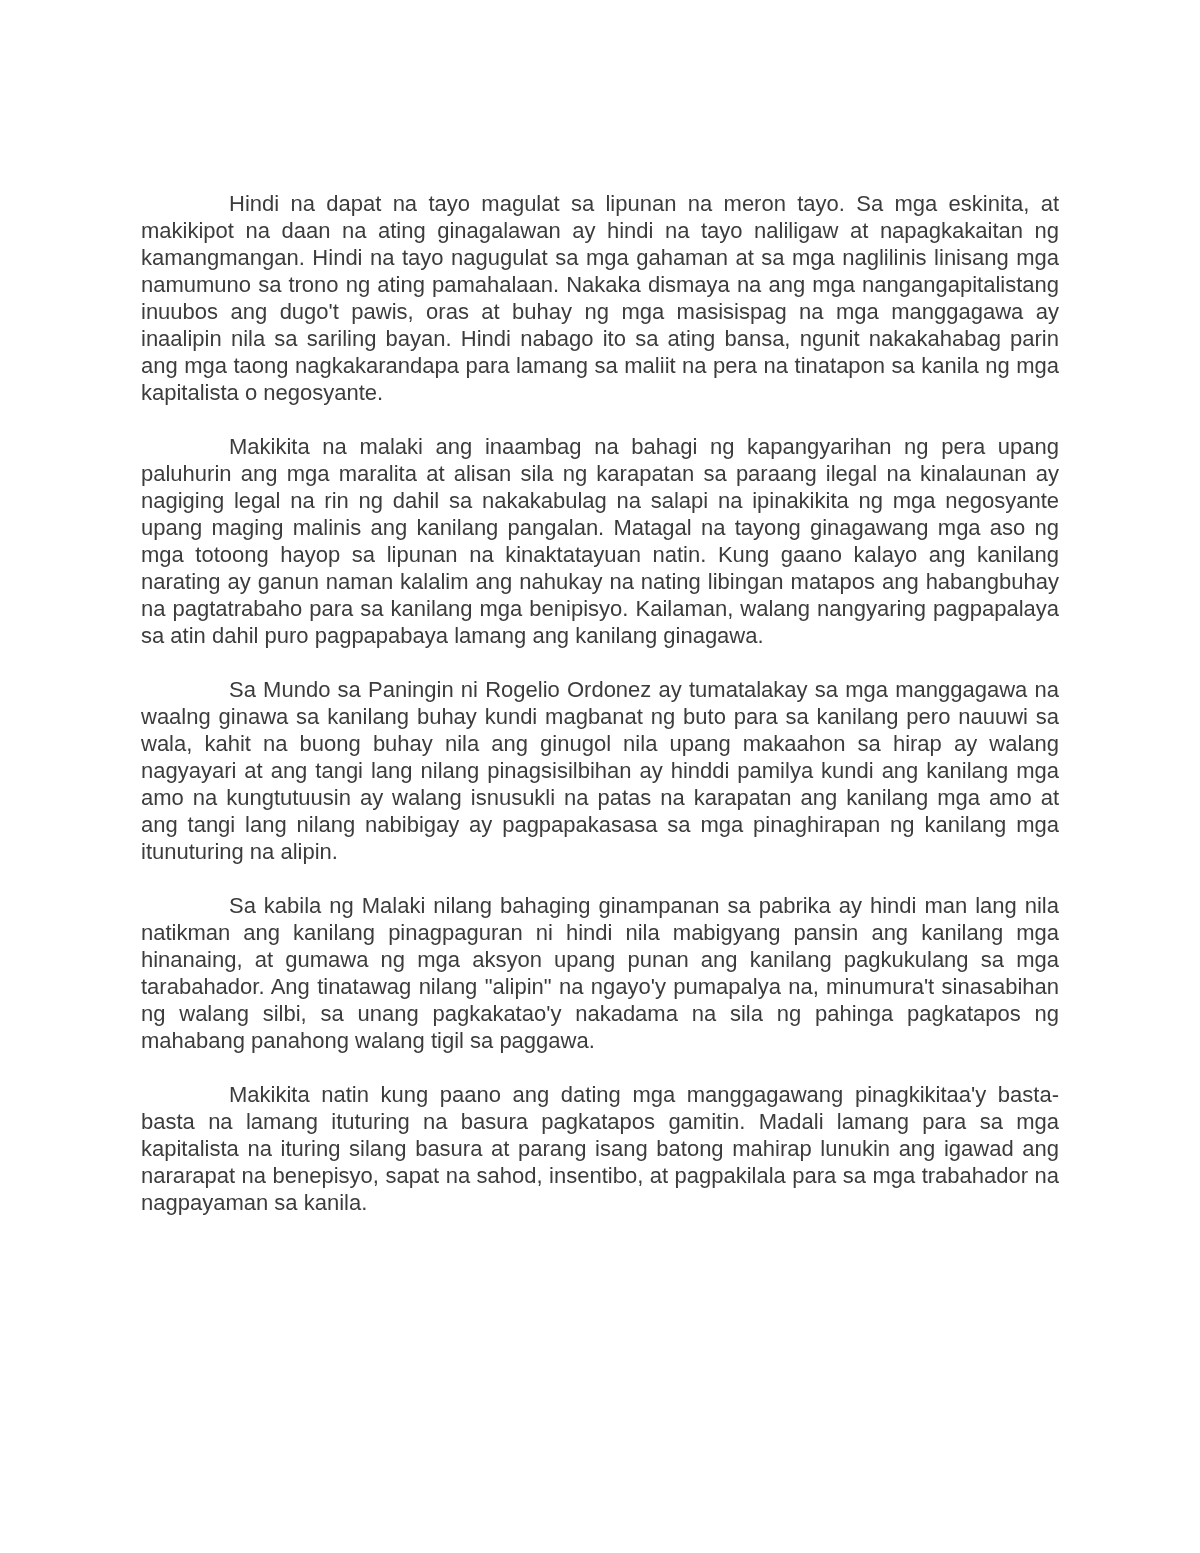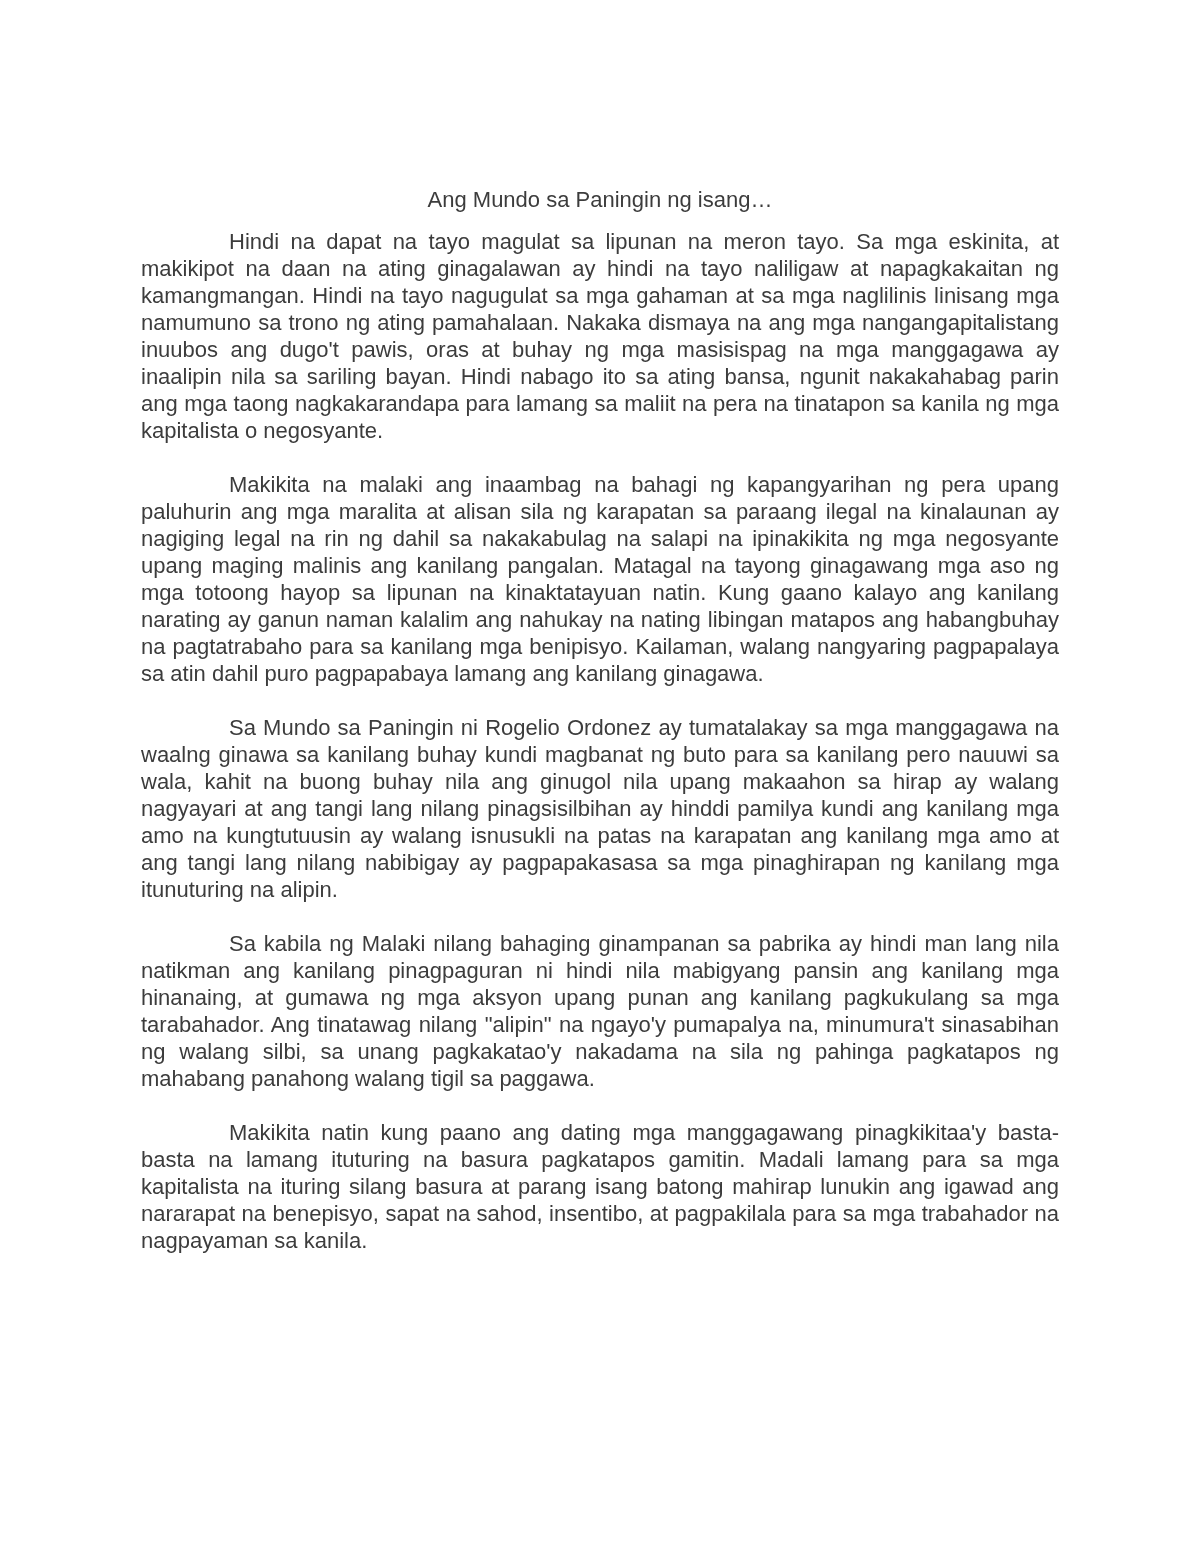--- a/index.html
+++ b/index.html
@@ -40,21 +40,20 @@
     text-indent: 88px;
     margin: 4px 0 27px 0;
     hyphens: none;
     -webkit-hyphens: none;
   }
 </style>
 </head>
 <body>
 
 <div class="page">
-  <div class="doc-title">Ang Mundo sa Paningin ng isang…</div>
   <div class="doc-body">
     <p>Hindi na dapat na tayo magulat sa lipunan na meron tayo. Sa mga eskinita, at makikipot na daan na ating ginagalawan ay hindi na tayo naliligaw at napagkakaitan ng kamangmangan. Hindi na tayo nagugulat sa mga gahaman at sa mga naglilinis linisang mga namumuno sa trono ng ating pamahalaan. Nakaka dismaya na ang mga nangangapitalistang inuubos ang dugo't pawis, oras at buhay ng mga masisispag na mga manggagawa ay inaalipin nila sa sariling bayan. Hindi nabago ito sa ating bansa, ngunit nakakahabag parin ang mga taong nagkakarandapa para lamang sa maliit na pera na tinatapon sa kanila ng mga kapitalista o negosyante.</p>
     <p>Makikita na malaki ang inaambag na bahagi ng kapangyarihan ng pera upang paluhurin ang mga maralita at alisan sila ng karapatan sa paraang ilegal na kinalaunan ay nagiging legal na rin ng dahil sa nakakabulag na salapi na ipinakikita ng mga negosyante upang maging malinis ang kanilang pangalan. Matagal na tayong ginagawang mga aso ng mga totoong hayop sa lipunan na kinaktatayuan natin. Kung gaano kalayo ang kanilang narating ay ganun naman kalalim ang nahukay na nating libingan matapos ang habangbuhay na pagtatrabaho para sa kanilang mga benipisyo. Kailaman, walang nangyaring pagpapalaya sa atin dahil puro pagpapabaya lamang ang kanilang ginagawa.</p>
     <p>Sa Mundo sa Paningin ni Rogelio Ordonez ay tumatalakay sa mga manggagawa na waalng ginawa sa kanilang buhay kundi magbanat ng buto para sa kanilang pero nauuwi sa wala, kahit na buong buhay nila ang ginugol nila upang makaahon sa hirap ay walang nagyayari at ang tangi lang nilang pinagsisilbihan ay hinddi pamilya kundi ang kanilang mga amo na kungtutuusin ay walang isnusukli na patas na karapatan ang kanilang mga amo at ang tangi lang nilang nabibigay ay pagpapakasasa sa mga pinaghirapan ng kanilang mga itunuturing na alipin.</p>
     <p>Sa kabila ng Malaki nilang bahaging ginampanan sa pabrika ay hindi man lang nila natikman ang kanilang pinagpaguran ni hindi nila mabigyang pansin ang kanilang mga hinanaing, at gumawa ng mga aksyon upang punan ang kanilang pagkukulang sa mga tarabahador. Ang tinatawag nilang "alipin" na ngayo'y pumapalya na, minumura't sinasabihan ng walang silbi, sa unang pagkakatao'y nakadama na sila ng pahinga pagkatapos ng mahabang panahong walang tigil sa paggawa.</p>
     <p>Makikita natin kung paano ang dating mga manggagawang pinagkikitaa'y basta-basta na lamang ituturing na basura pagkatapos gamitin. Madali lamang para sa mga kapitalista na ituring silang basura at parang isang batong mahirap lunukin ang igawad ang nararapat na benepisyo, sapat na sahod, insentibo, at pagpakilala para sa mga trabahador na nagpayaman sa kanila.</p>
   </div>
 </div>
 
 </body></html>

